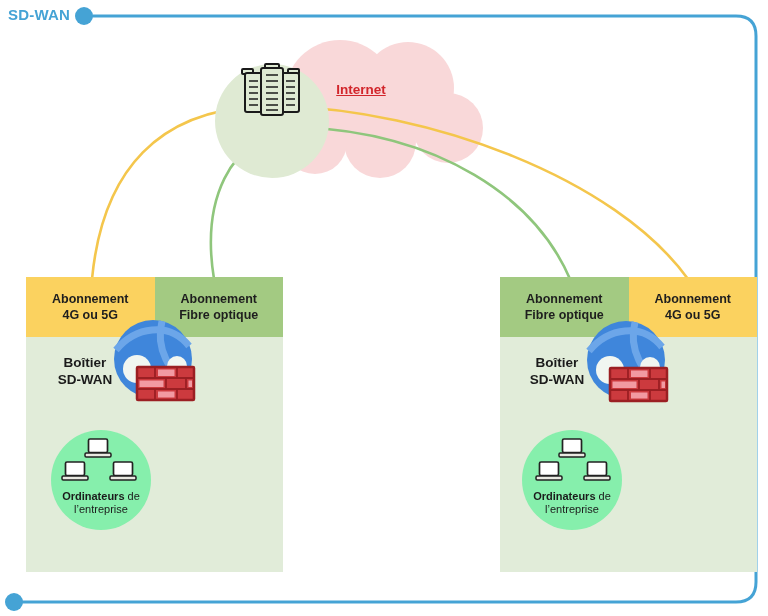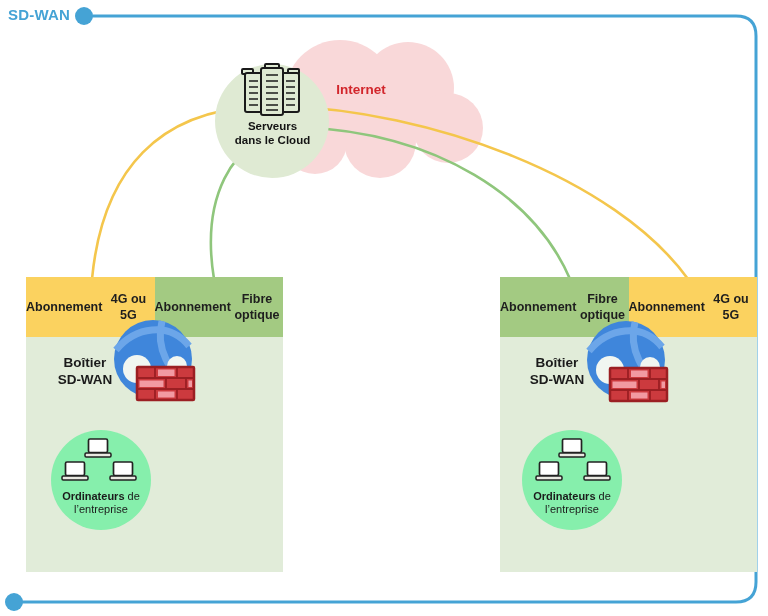--- a/index.html
+++ b/index.html
@@ -10,33 +10,33 @@
   .layer { position:absolute; left:0; top:0; pointer-events:none; }
   .z0 { z-index:0; } .z3 { z-index:3; }
 
   .page-title {
     position:absolute; left:8px; top:6px; z-index:2;
     font-size:15px; font-weight:bold; color:#45A3D5; letter-spacing:.2px;
   }
 
   .internet-label {
     position:absolute; left:318px; top:82px; width:86px; z-index:2;
-    text-align:center; color:#D2262C; font-weight:bold; font-size:13.5px;
+    text-align:center; color:#D2262C; font-weight:bold; font-size:13.5px;text-decoration:underline;
   }
   .cloud-circle-label {
     position:absolute; left:212px; top:119px; width:121px; z-index:2;
     text-align:center; font-size:11.5px; font-weight:bold; line-height:1.25; color:#141414;
   }
 
   .net-box { position:absolute; top:277px; width:257px; height:295px; z-index:1; }
   .net-box.a { left:26px; }
   .net-box.b { left:500px; }
   .tabs { display:flex; height:60px; }
   .tab {
-    flex:1; display:flex; flex-direction:row; justify-content:center; align-items:center;
+    flex:1; display:flex; flex-direction:column; justify-content:center; align-items:center;
     font-size:12.5px; font-weight:bold; color:#1e1e1e; line-height:1.3; text-align:center;
   }
   .tab.yellow { background:#FBD25F; }
   .tab.green  { background:#A3CA82; }
   .boxbody { height:235px; background:#E1ECD9; }
 
   .device-label {
     position:absolute; top:78px; width:100px; text-align:center;
     font-weight:bold; font-size:13.5px; line-height:1.25; color:#1b1b1b;
   }
@@ -115,24 +115,20 @@
         <line x1="-6" y1="7" x2="6" y2="7"></line>
           <line x1="-6" y1="13" x2="6" y2="13"></line>
         <line x1="-6" y1="18" x2="6" y2="18"></line>
       </g>
     </g>
   </svg>
 
   <div class="page-title">SD-WAN</div>
 
   <div class="internet-label">Internet</div>
-  <div class="cloud-circle-label">
-    <div>Serveurs</div>
-    <div>dans le Cloud</div>
-  </div>
 
   <div class="net-box a">
     <div class="tabs">
       <div class="tab yellow">
         <span>Abonnement</span>
         <span>4G ou 5G</span>
       </div>
       <div class="tab green">
         <span>Abonnement</span>
         <span>Fibre optique</span>

